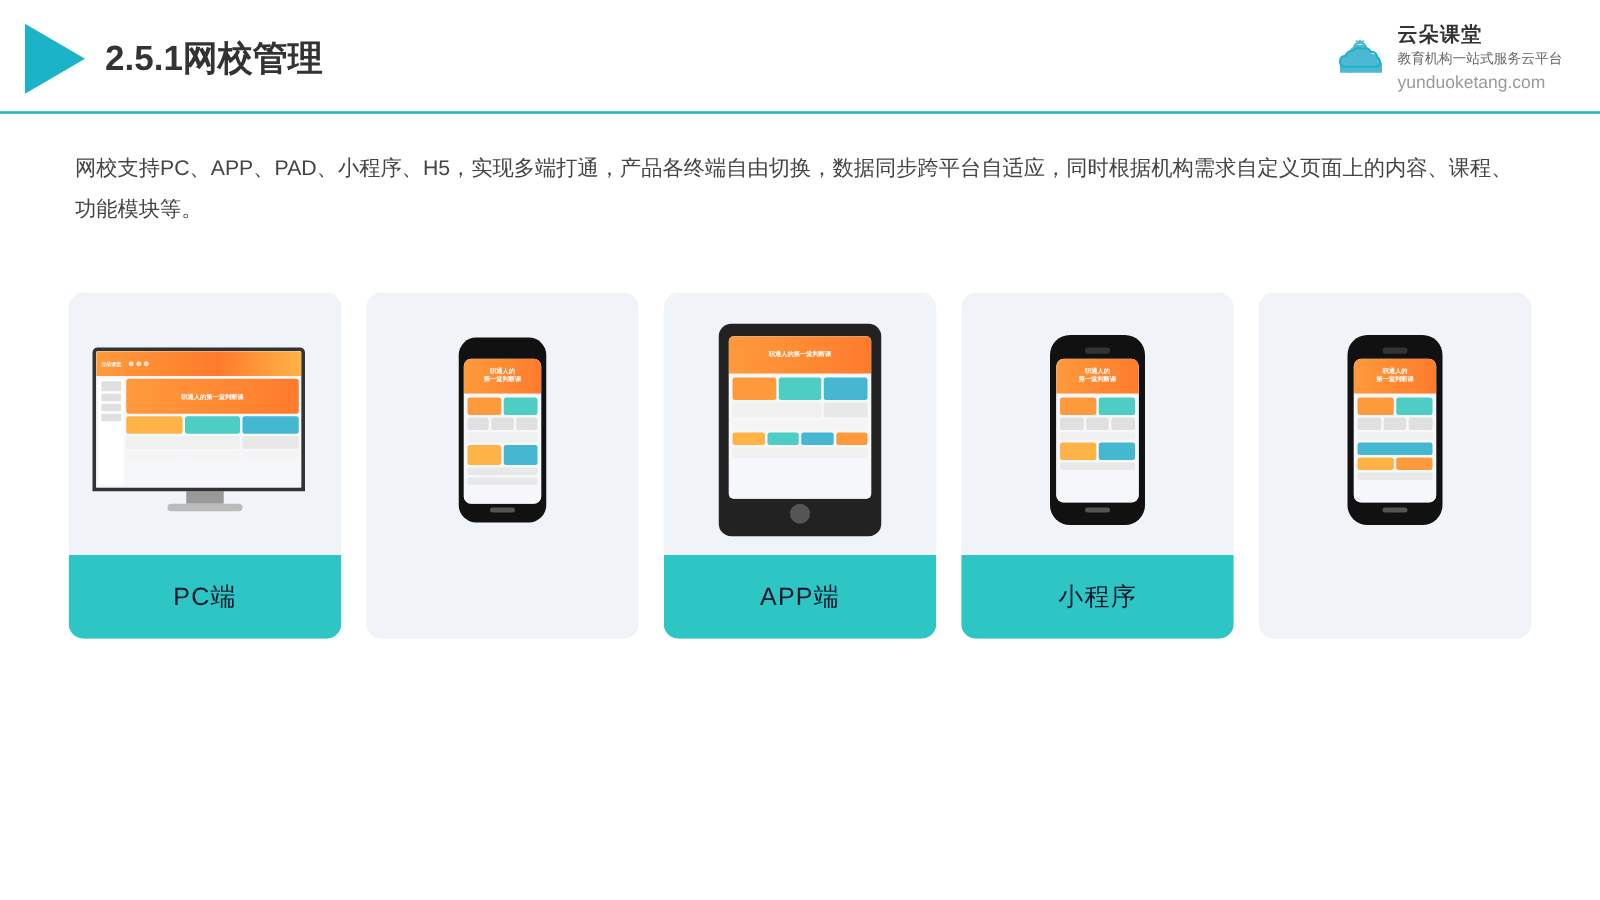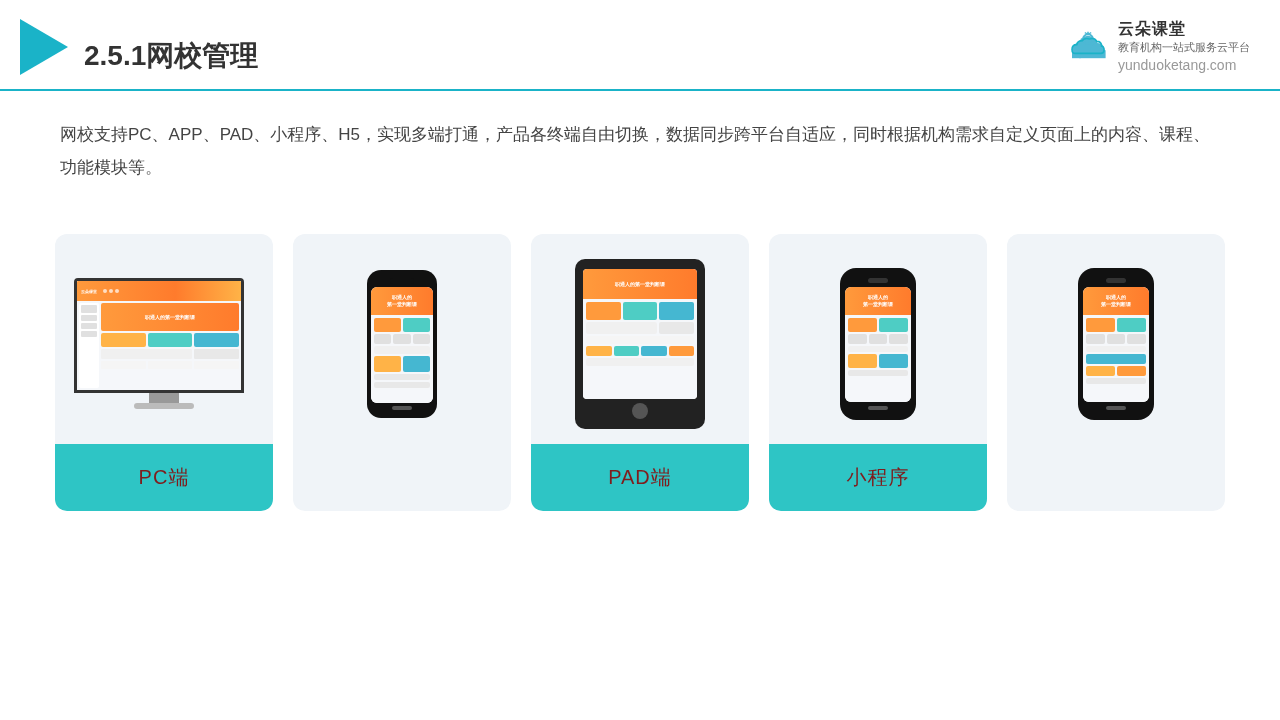--- a/index.html
+++ b/index.html
@@ -15,21 +15,21 @@
     
     .header {
       display: flex;
       align-items: center;
       justify-content: space-between;
       padding: 18px 30px 14px 20px;
       border-bottom: 2px solid #1ab3c8;
     }
     .header-left {
       display: flex;
-      align-items: flex-end;
+      align-items: center;
       gap: 16px;
     }
     .logo-triangle {
       width: 0;
       height: 0;
       border-top: 28px solid transparent;
       border-bottom: 28px solid transparent;
       border-left: 48px solid #1ab3c8;
     }
     .page-title {
@@ -108,21 +108,21 @@
       height: 210px;
       display: flex;
       align-items: center;
       justify-content: center;
       padding: 20px 10px 10px;
     }
 
     .card-label {
       width: 100%;
       background: #2ec5c5;
-      color: #7f1d1d;
+      color: #0f172a;
       font-size: 20px;
       text-align: center;
       padding: 20px 0;
       font-weight: 500;
       letter-spacing: 1px;
     }
 
     
     .pc-monitor {
       position: relative;
@@ -469,21 +469,21 @@
               <div style="height:10px;flex:1;background:#4ecdc4;border-radius:2px;"></div>
               <div style="height:10px;flex:1;background:#45b7d1;border-radius:2px;"></div>
               <div style="height:10px;flex:1;background:#ff9a3c;border-radius:2px;"></div>
             </div>
             <div style="height:8px;background:#f0f0f0;border-radius:2px;"></div>
           </div>
         </div>
         <div class="tablet-home-btn"></div>
       </div>
     </div>
-    <div class="card-label">PAD端</div>
+    <div class="card-label">APP端</div>
   </div>
 
   <div class="card">
     <div class="card-image-area">
       <div class="mini-phone">
         <div style="width:20px;height:5px;background:#333;border-radius:3px;margin:0 auto 4px;"></div>
         <div class="phone-screen">
           <div class="phone-screen-top">
             <div class="phone-screen-text">职通人的<br>第一堂判断课</div>
           </div>

